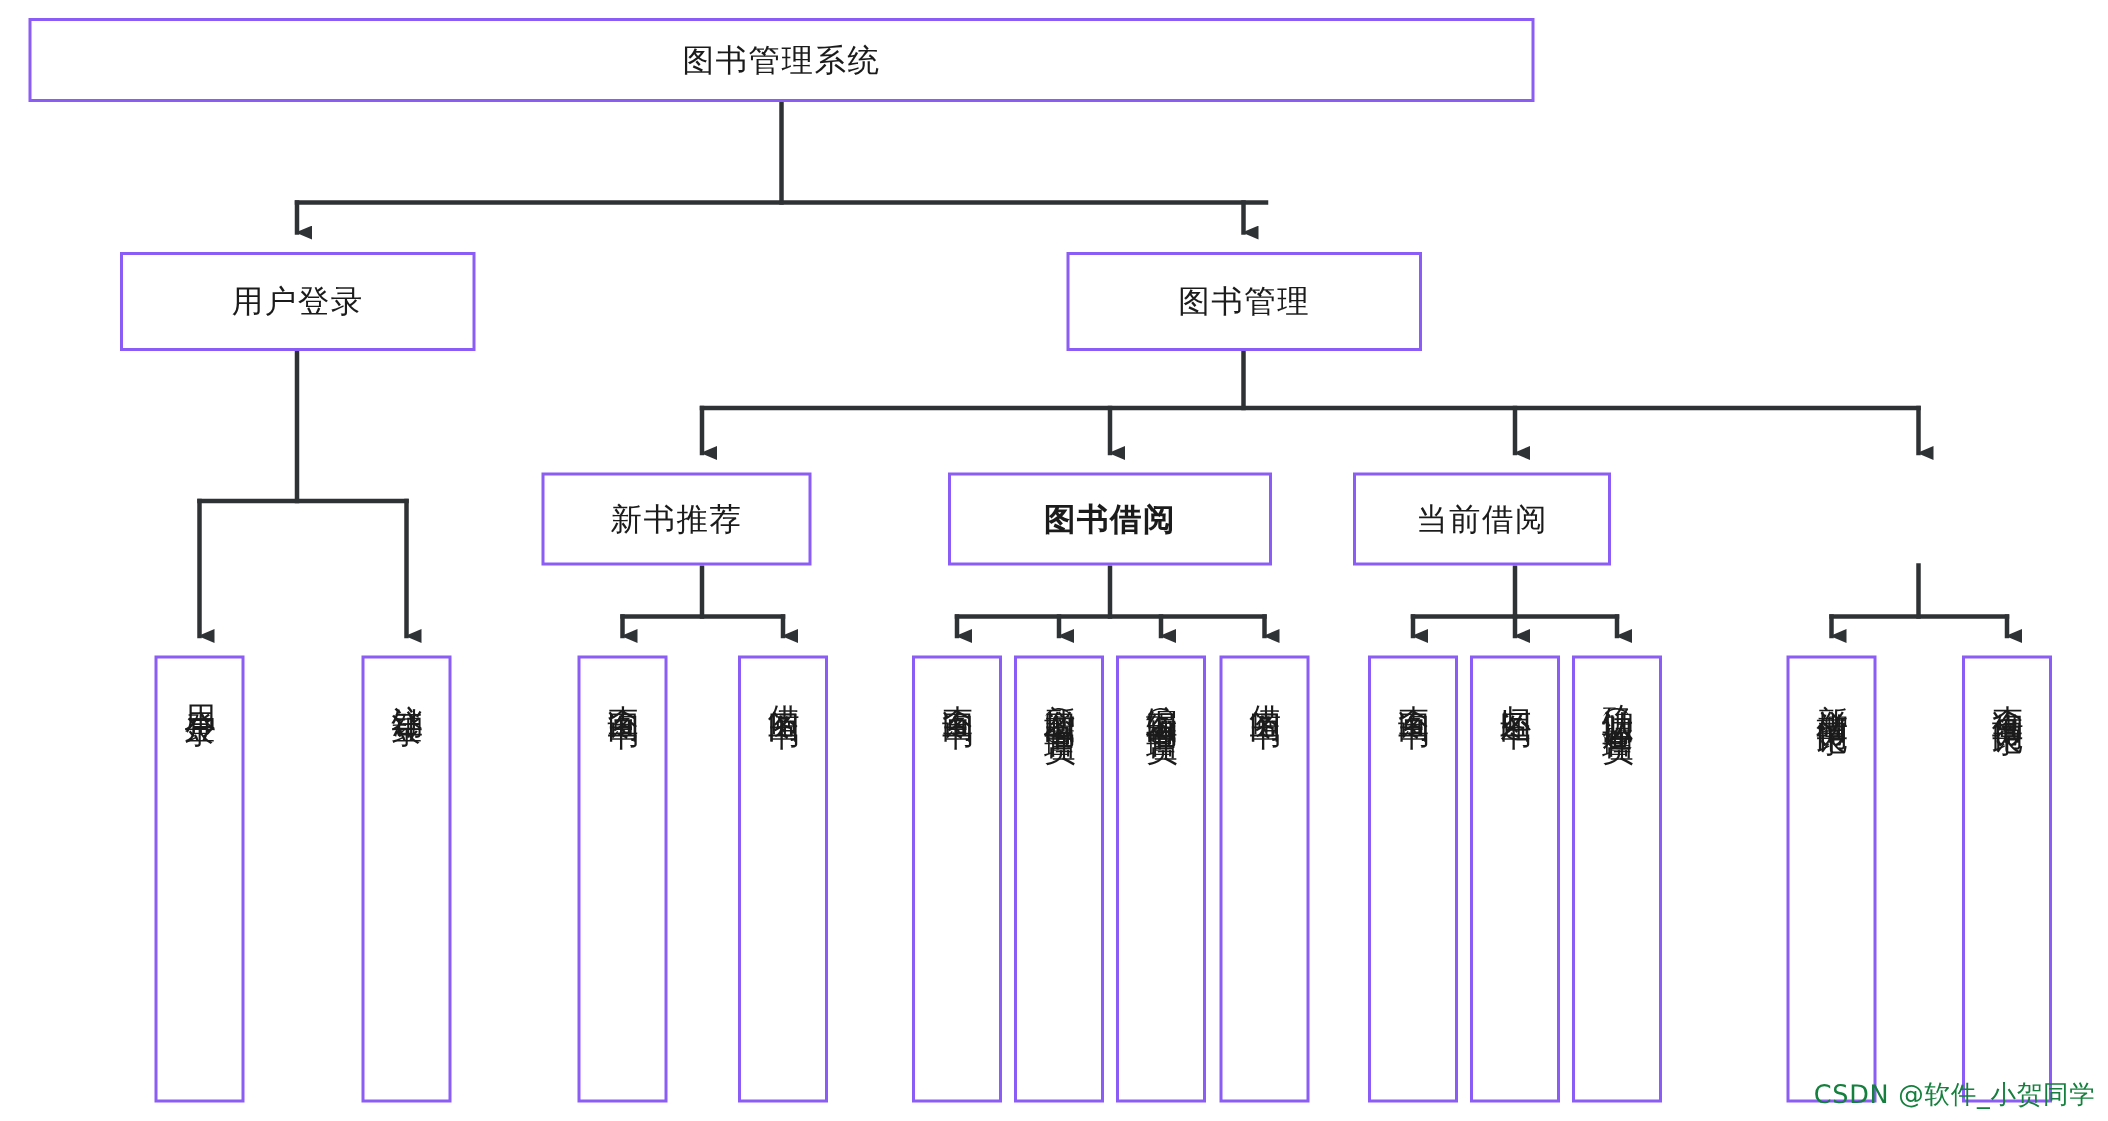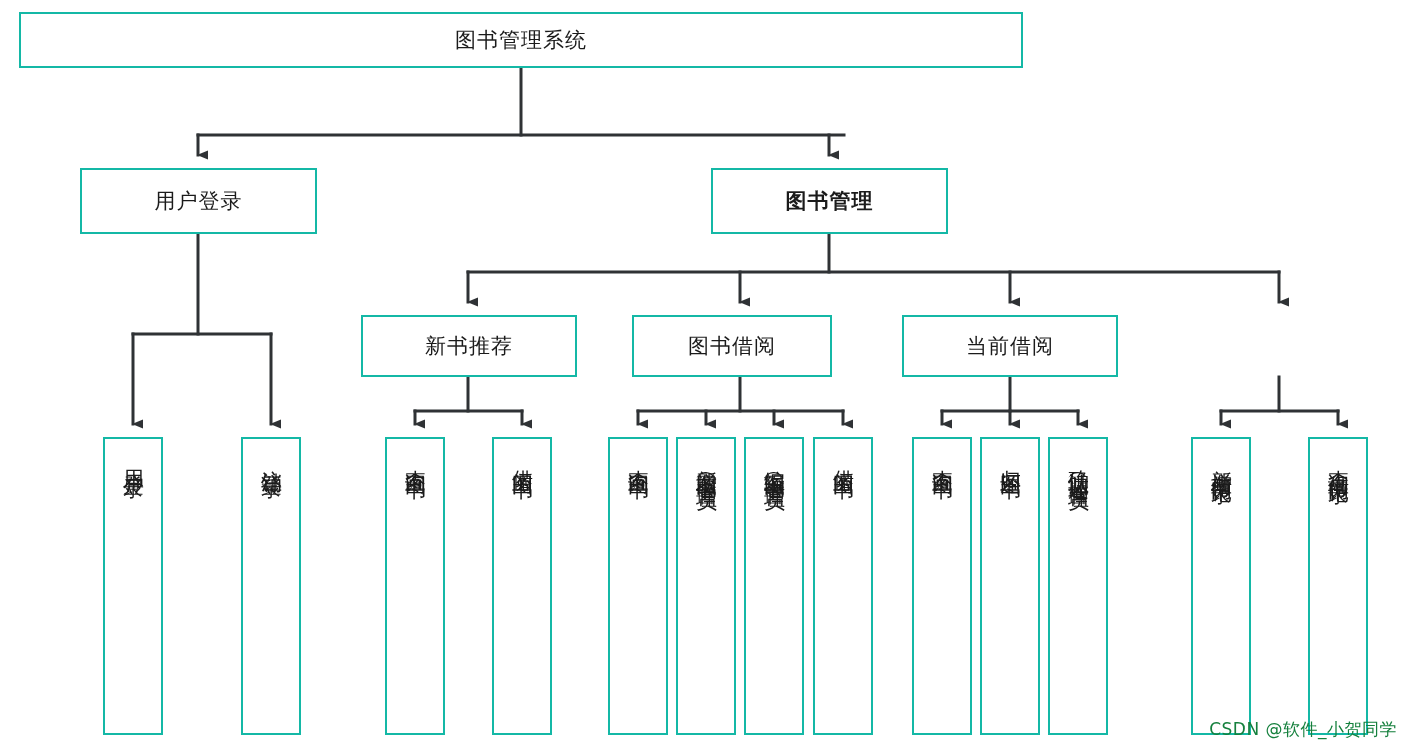--- a/index.html
+++ b/index.html
@@ -22,21 +22,21 @@
     left: 0;
     top: 0;
     width: 1405px;
     height: 747px;
     pointer-events: none;
   }
   .node {
     position: absolute;
     box-sizing: border-box;
     background: #ffffff;
-    border: 2px solid #14b8a6;
+    border: 2px solid #8b5cf6;
     display: flex;
     align-items: center;
     justify-content: center;
     color: #1b1b1b;
   }
   .node .label {
     font-size: 21px;
     line-height: 1.15;
     letter-spacing: 1px;
     white-space: nowrap;
@@ -119,31 +119,31 @@
     </g>
   </svg>
 
   <div class="node" style="left:19px; top:12px; width:1004px; height:56px;">
     <span class="label">图书管理系统</span>
   </div>
 
   <div class="node" style="left:80px; top:168px; width:237px; height:66px;">
     <span class="label">用户登录</span>
   </div>
-  <div class="node" style="left:711px; top:168px; width:237px; height:66px;font-weight:bold;">
+  <div class="node" style="left:711px; top:168px; width:237px; height:66px;">
     <span class="label">图书管理</span>
   </div>
 
-  <div class="node" style="left:361px; top:315px; width:216px; height:62px;">
+  <div class="node" style="left:361px; top:315px; width:180px; height:62px;">
     <span class="label">新书推荐</span>
   </div>
-  <div class="node" style="left:632px; top:315px; width:200px; height:62px;">
+  <div class="node" style="left:632px; top:315px; width:216px; height:62px;font-weight:bold;">
     <span class="label">图书借阅</span>
   </div>
-  <div class="node" style="left:902px; top:315px; width:216px; height:62px;text-align:center;">
+  <div class="node" style="left:902px; top:315px; width:172px; height:62px;text-align:center;">
     <span class="label">当前借阅</span>
   </div>
 
   <div class="node vertical" style="left:103px; top:437px; width:60px; height:298px;">
     <span class="label">用户登录</span>
   </div>
   <div class="node vertical" style="left:241px; top:437px; width:60px; height:298px;">
     <span class="label">注销登录</span>
   </div>
 

